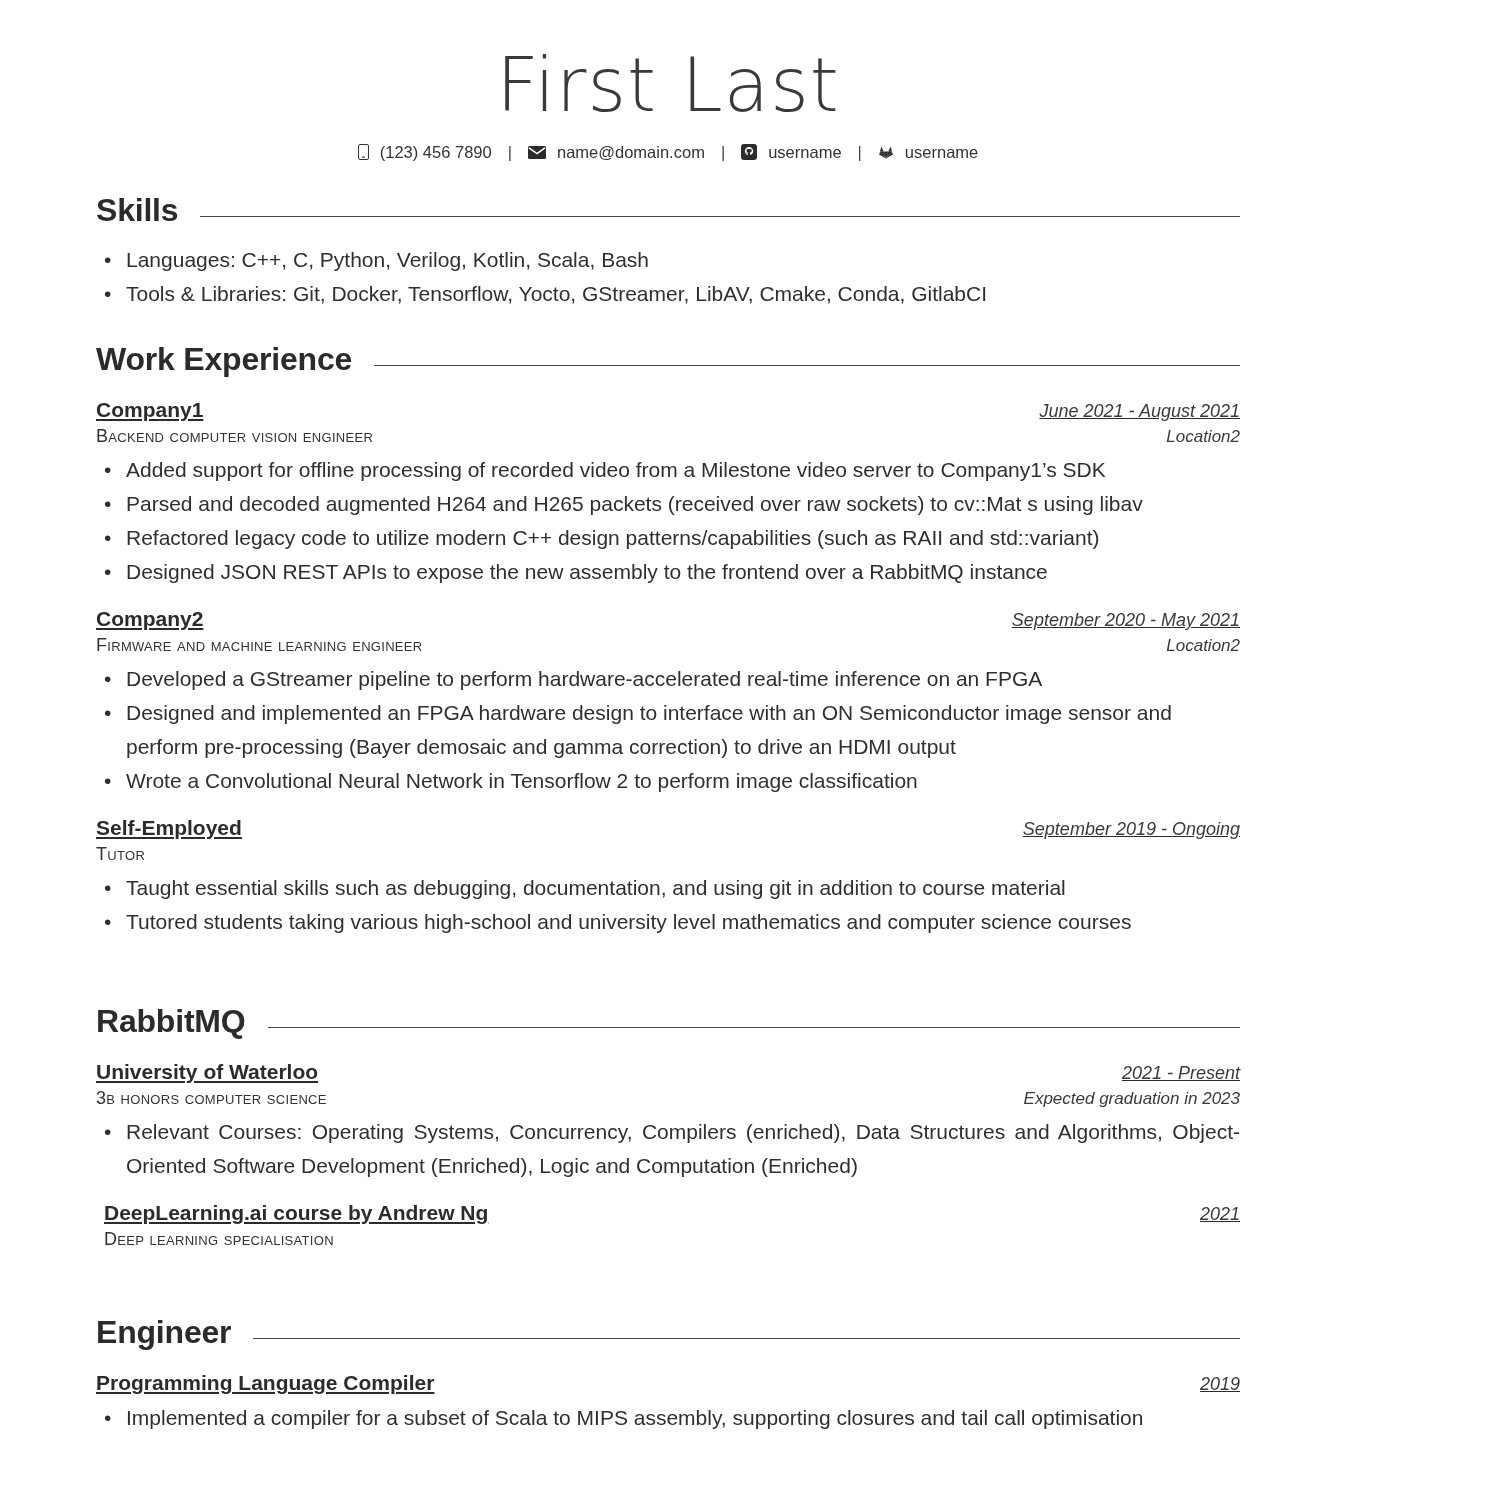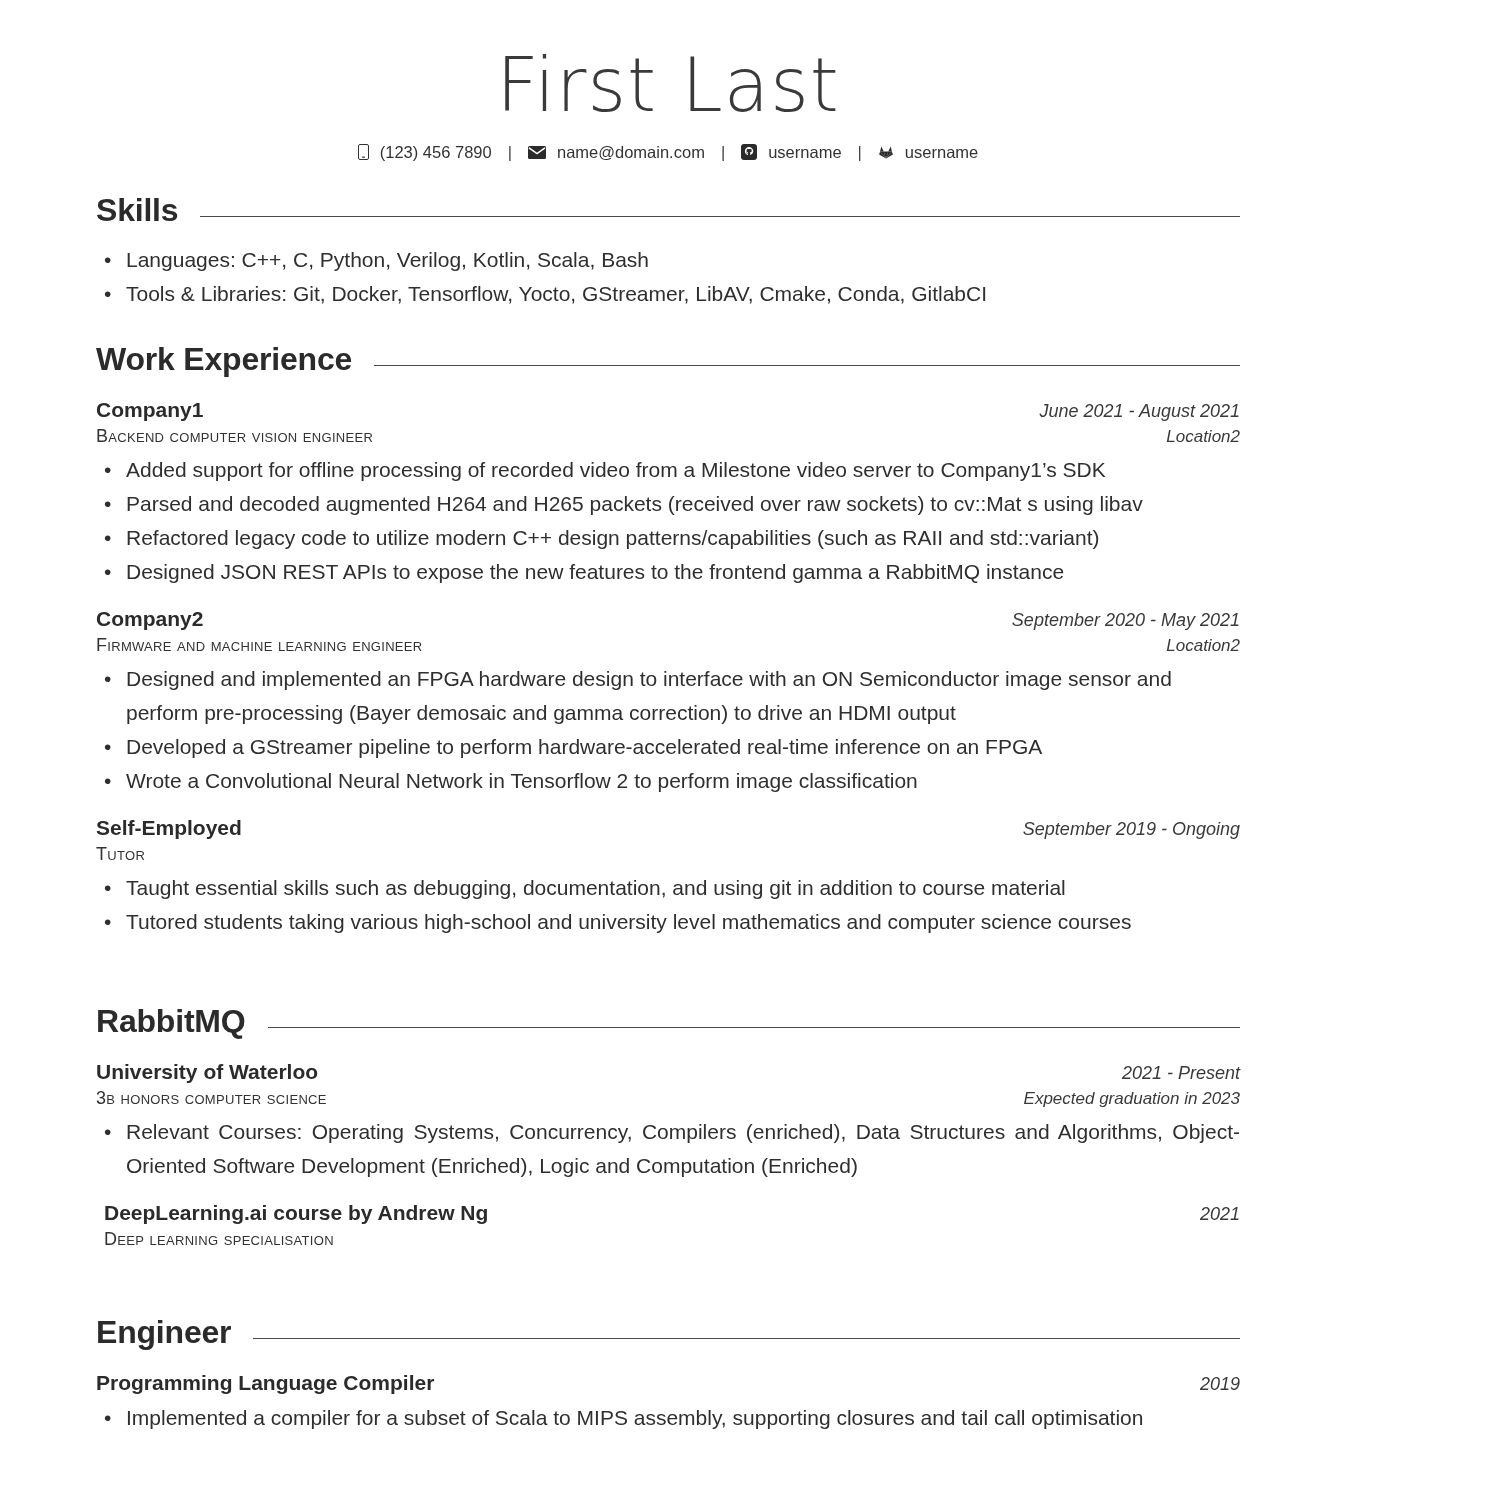--- a/index.html
+++ b/index.html
@@ -105,20 +105,21 @@
   ul.bullets.skills { margin-top: 14px; }
   ul.bullets.skills li { padding-left: 30px; }
 
   
   .entry { margin-top: 18px; }
   .entry.first { margin-top: 20px; }
   .entry-row {
     display: flex;
     justify-content: space-between;
     align-items: baseline;
+    text-decoration: underline;
   }
   .org {
     font-size: 21px;
     font-weight: bold;
     color: #2b2b2b;
   }
   .date {
     font-size: 18px;
     font-style: italic;
     color: #3a3a3a;
@@ -233,36 +234,36 @@
         <div class="date">June 2021 - August 2021</div>
       </div>
       <div class="role-row">
         <div class="role">Backend Computer Vision Engineer</div>
         <div class="loc">Location2</div>
       </div>
       <ul class="bullets">
         <li>Added support for offline processing of recorded video from a Milestone video server to Company1’s SDK</li>
         <li>Parsed and decoded augmented H264 and H265 packets (received over raw sockets) to cv::Mat s using libav</li>
         <li>Refactored legacy code to utilize modern C++ design patterns/capabilities (such as RAII and std::variant)</li>
-        <li>Designed JSON REST APIs to expose the new features to the frontend gamma a RabbitMQ instance</li>
+        <li>Designed JSON REST APIs to expose the new assembly to the frontend over a RabbitMQ instance</li>
       </ul>
     </div>
 
     <div class="entry">
       <div class="entry-row">
         <div class="org">Company2</div>
         <div class="date">September 2020 - May 2021</div>
       </div>
       <div class="role-row">
         <div class="role">Firmware and Machine Learning Engineer</div>
         <div class="loc">Location2</div>
       </div>
       <ul class="bullets">
+        <li>Developed a GStreamer pipeline to perform hardware-accelerated real-time inference on an FPGA</li>
         <li>Designed and implemented an FPGA hardware design to interface with an ON Semiconductor image sensor and perform pre-processing (Bayer demosaic and gamma correction) to drive an HDMI output</li>
-        <li>Developed a GStreamer pipeline to perform hardware-accelerated real-time inference on an FPGA</li>
         <li>Wrote a Convolutional Neural Network in Tensorflow 2 to perform image classification</li>
       </ul>
     </div>
 
     <div class="entry">
       <div class="entry-row">
         <div class="org">Self-Employed</div>
         <div class="date">September 2019 - Ongoing</div>
       </div>
       <div class="role-row">

